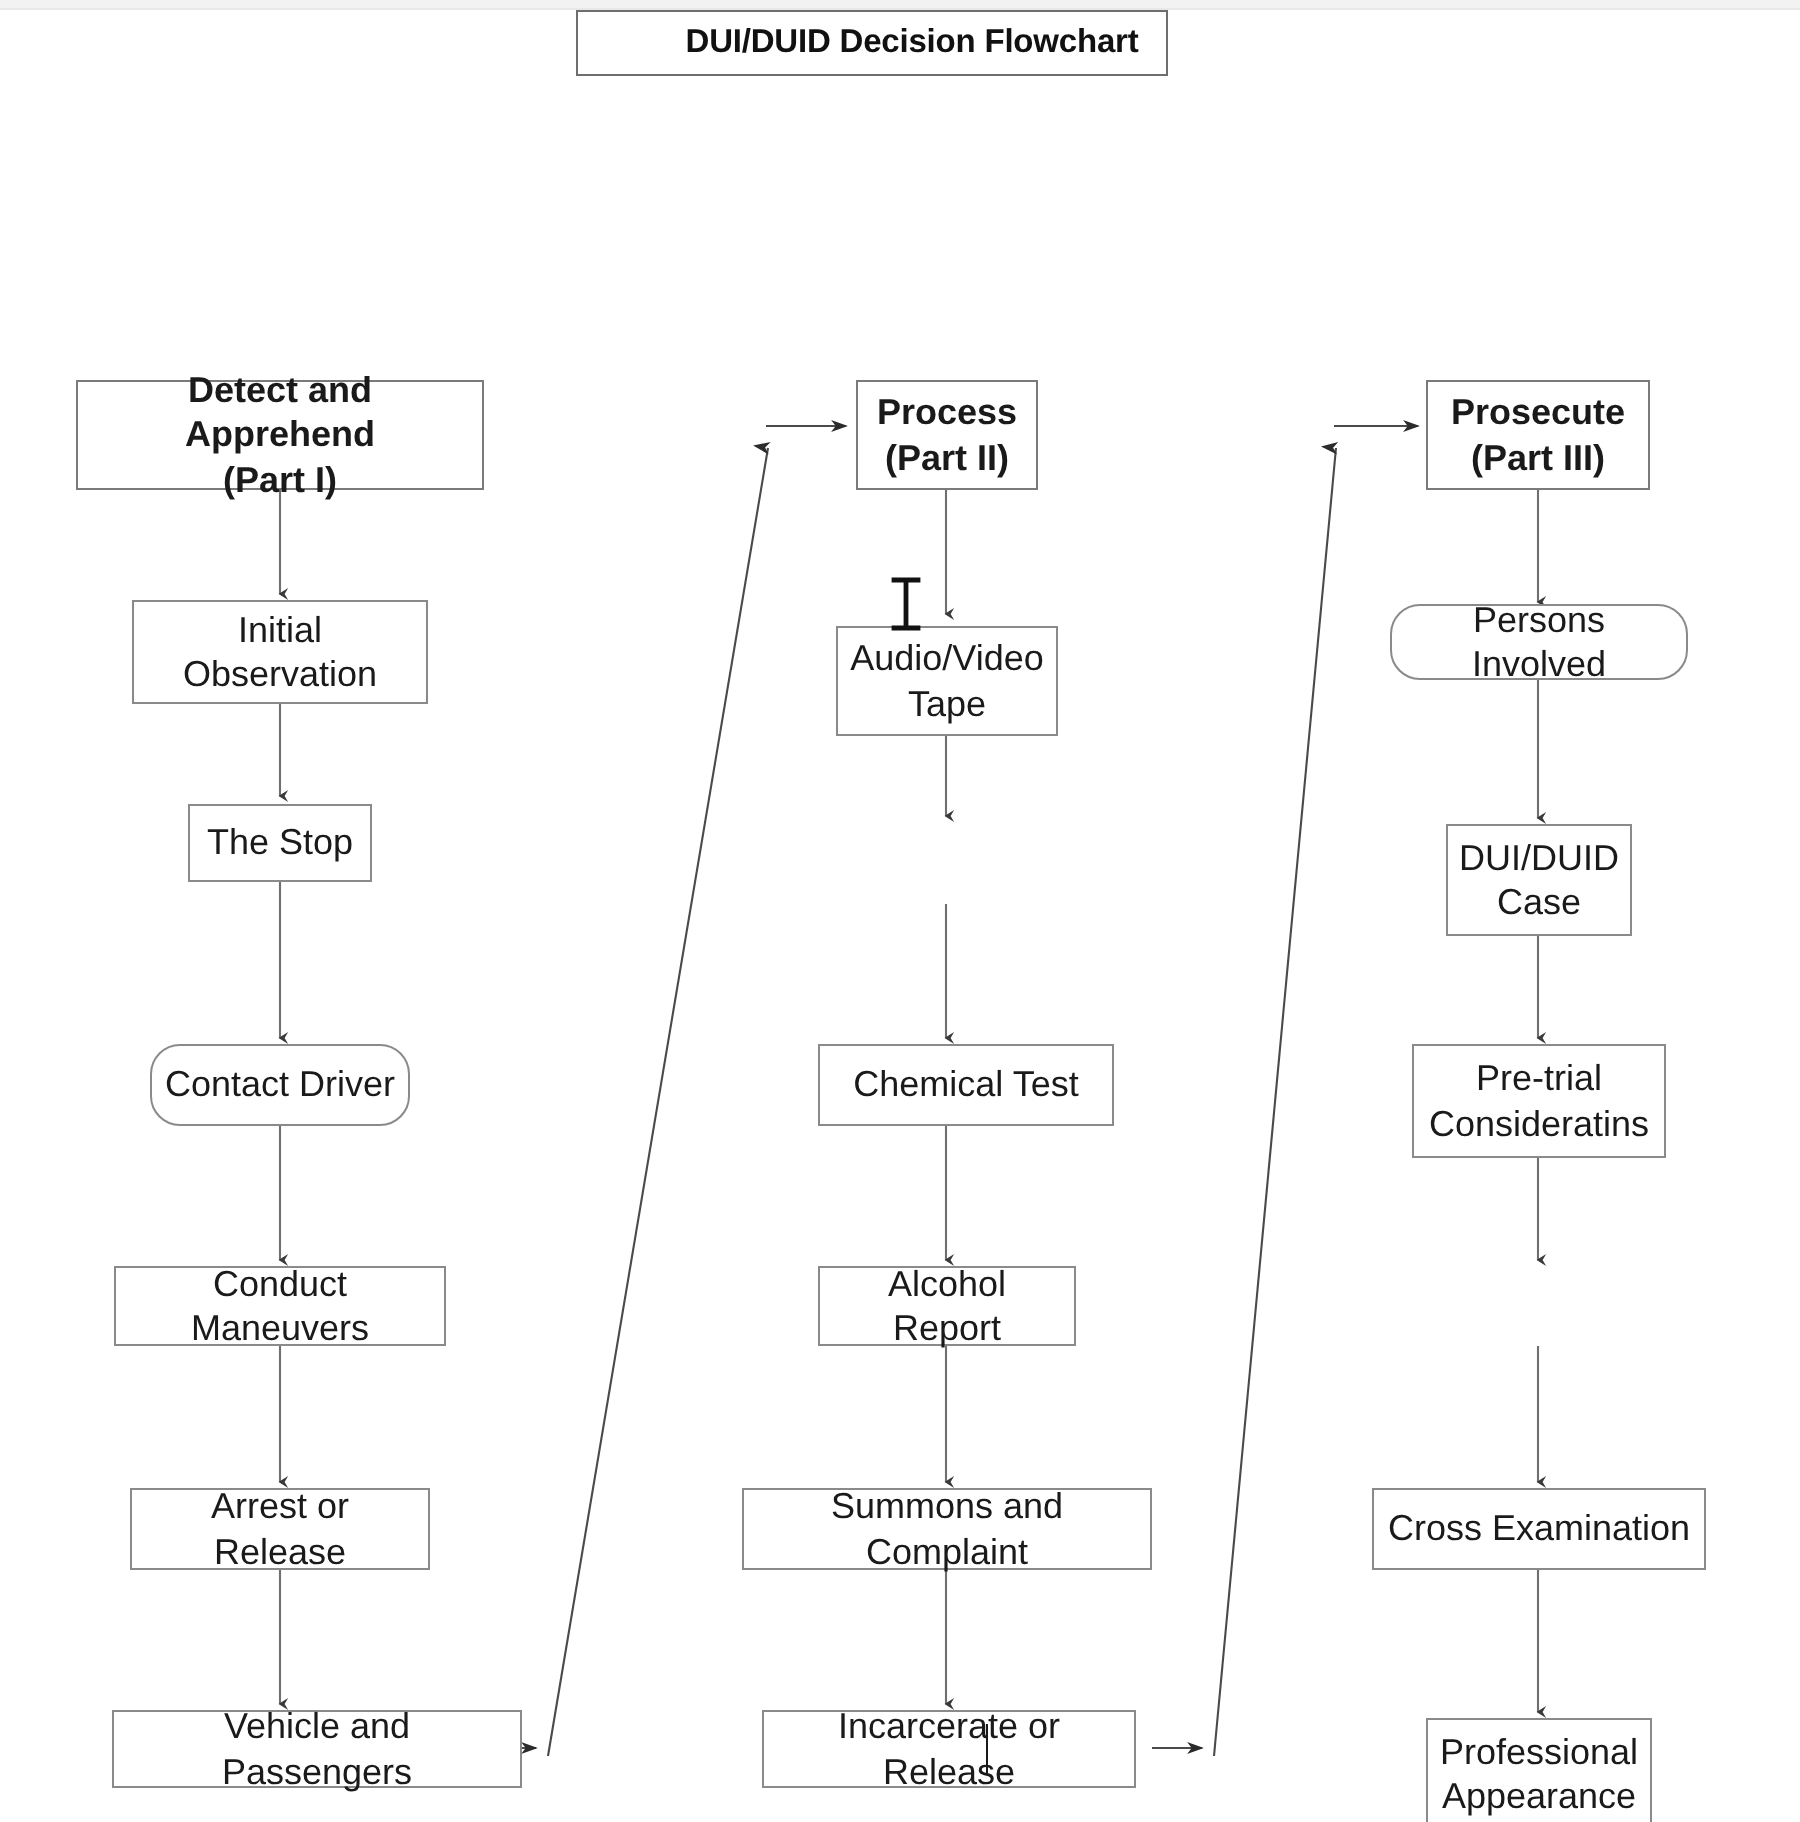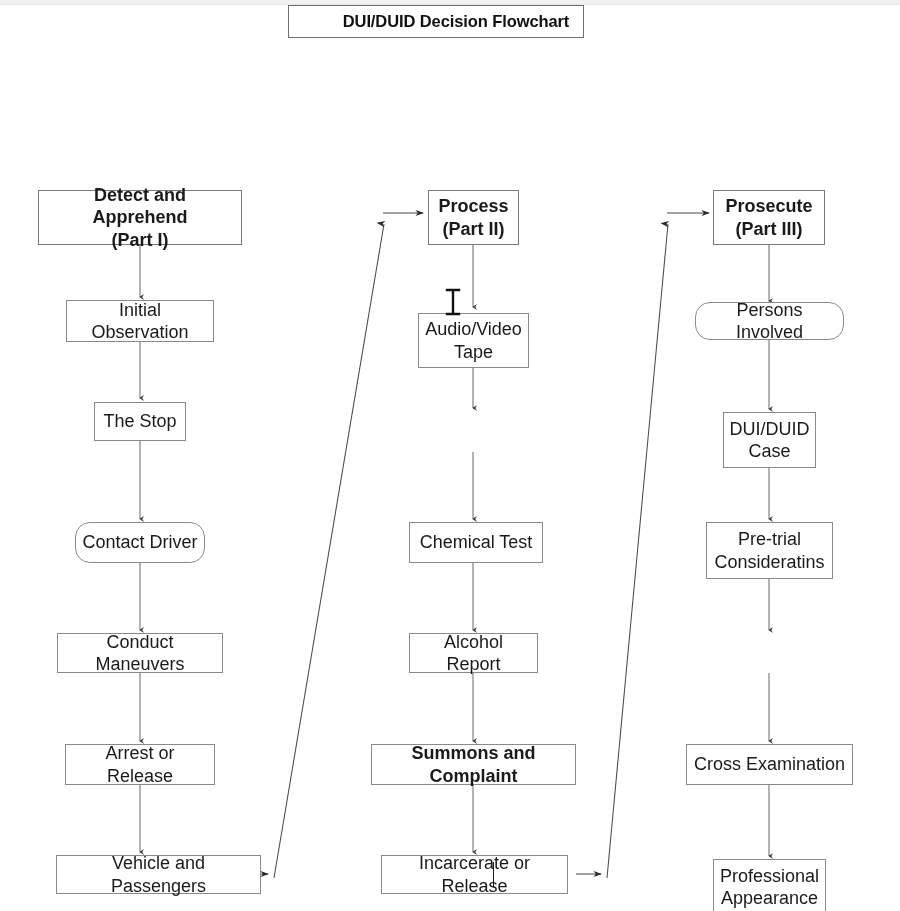--- a/index.html
+++ b/index.html
@@ -156,21 +156,21 @@
   </svg>
 
   <div class="title-box">
     <span class="txt">DUI/DUID Decision Flowchart</span>
   </div>
 
   <div class="node header" style="left:38px; top:190px; width:204px; height:55px;">
     <span class="label">Detect and Apprehend
 (Part I)</span>
   </div>
-  <div class="node" style="left:66px; top:300px; width:148px; height:42px;">
+  <div class="node" style="left:66px; top:300px; width:148px; height:52px;">
     <span class="label">Initial Observation</span>
   </div>
   <div class="node" style="left:94px; top:402px; width:92px; height:39px;">
     <span class="label">The Stop</span>
   </div>
   <div class="node" style="left:75px; top:522px; width:130px; height:41px;border-radius:15px;">
     <span class="label">Contact Driver</span>
   </div>
   <div class="node" style="left:57px; top:633px; width:166px; height:40px;">
     <span class="label">Conduct Maneuvers</span>
@@ -183,27 +183,27 @@
   </div>
 
   <div class="node header" style="left:428px; top:190px; width:91px; height:55px;">
     <span class="label">Process
 (Part II)</span>
   </div>
   <div class="node" style="left:418px; top:313px; width:111px; height:55px;">
     <span class="label">Audio/Video
 Tape</span>
   </div>
-  <div class="node" style="left:409px; top:522px; width:134px; height:41px;">
+  <div class="node" style="left:409px; top:522px; width:148px; height:41px;">
     <span class="label">Chemical Test</span>
   </div>
   <div class="node" style="left:409px; top:633px; width:129px; height:40px;">
     <span class="label">Alcohol Report</span>
   </div>
-  <div class="node" style="left:371px; top:744px; width:205px; height:41px;font-weight:bold;">
+  <div class="node" style="left:371px; top:744px; width:205px; height:41px;">
     <span class="label">Summons and Complaint</span>
   </div>
   <div class="node" style="left:381px; top:855px; width:187px; height:39px;">
     <span class="label">Incarcerate or Release</span>
   </div>
 
   <div class="node header" style="left:713px; top:190px; width:112px; height:55px;">
     <span class="label">Prosecute
 (Part III)</span>
   </div>

